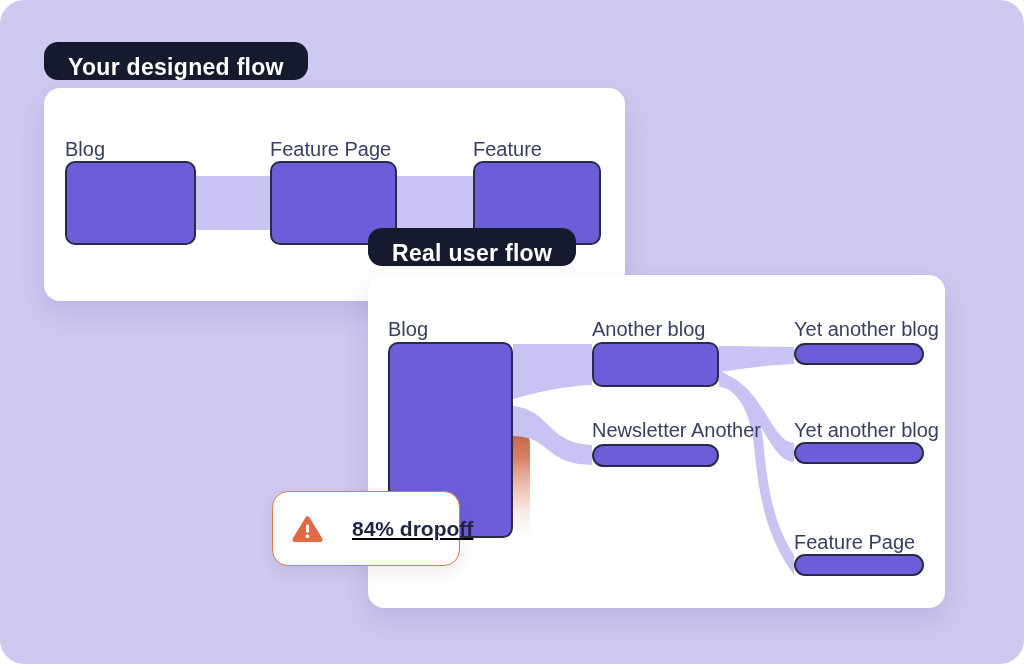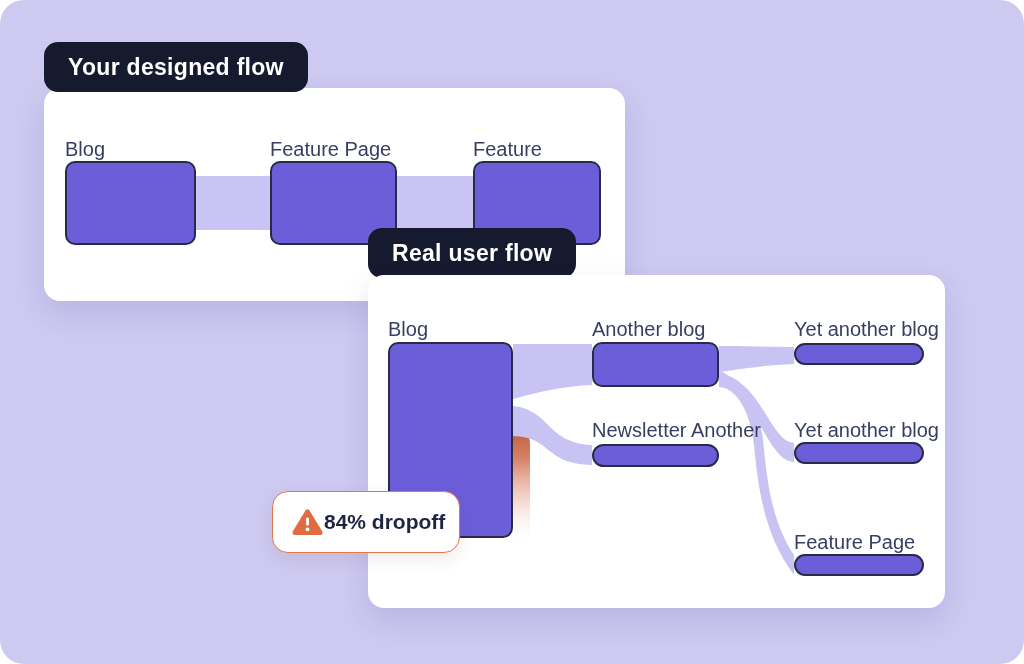--- a/index.html
+++ b/index.html
@@ -5,21 +5,21 @@
   html,body{margin:0;padding:0;background:#ffffff;}
   body{font-family:"Liberation Sans","DejaVu Sans",sans-serif;-webkit-font-smoothing:antialiased;}
   .canvas{position:relative;width:1024px;height:664px;background:#cdc9f0;border-radius:24px;overflow:hidden;}
 
   
   .card{position:absolute;background:#ffffff;border-radius:16px;box-shadow:0 12px 28px rgba(70,60,150,.14);}
   .card1{left:44px;top:88px;width:581px;height:213px;z-index:1;}
   .card2{left:368px;top:275px;width:577px;height:333px;z-index:4;}
 
   
-  .badge{position:absolute;height:50px;line-height:50px;padding:0 24px;background:#161a2f;color:#fff;
+  .badge{position:absolute;height:38px;line-height:50px;padding:0 24px;background:#161a2f;color:#fff;
          font-size:23px;font-weight:700;letter-spacing:.3px;border-radius:14px;white-space:nowrap;}
   .badge1{left:44px;top:42px;z-index:2;}
   .badge2{left:368px;top:228px;z-index:3;}
 
   
   .nlabel{position:absolute;font-size:20px;color:#383e62;white-space:nowrap;z-index:3;}
 
   
   .c1-l0{left:21px;top:50px;} .c1-l1{left:226px;top:50px;} .c1-l2{left:429px;top:50px;}
   .nodebox{position:absolute;background:#6c5ed9;border:2px solid #272b47;border-radius:10px;box-sizing:border-box;z-index:2;}
@@ -35,24 +35,24 @@
   .c2-lnews{left:224px;top:144px;} .c2-lyab2{left:426px;top:144px;} .c2-lfeature{left:426px;top:256px;}
   .c2-blog{left:20px;top:67px;width:125px;height:196px;}
   .c2-another{left:224px;top:67px;width:127px;height:45px;}
   .pill{position:absolute;background:#6c5ed9;border:2px solid #272b47;border-radius:12px;box-sizing:border-box;z-index:2;}
   .c2-yab1{left:426px;top:68px;width:130px;height:22px;}
   .c2-news{left:224px;top:169px;width:127px;height:23px;}
   .c2-yab2{left:426px;top:167px;width:130px;height:22px;}
   .c2-feature{left:426px;top:279px;width:130px;height:22px;}
 
   
-  .dropoff{position:absolute;left:272px;top:491px;width:188px;height:62px;background:#ffffff;
+  .dropoff{position:absolute;left:272px;top:491px;width:188px;height:75px;background:#ffffff;
            border:1.5px solid #e4764e;border-radius:16px;box-sizing:border-box;z-index:5;
-           display:flex;align-items:center;gap:1px;padding-left:19px;
-           box-shadow:0 6px 16px rgba(120,60,30,.10);}
+           display:flex;align-items:center;gap:29px;padding-left:19px;
+           box-shadow:0 6px 16px rgba(120,60,30,.10);text-decoration:underline;}
   .dropoff-text{font-size:21px;font-weight:700;color:#1f2442;white-space:nowrap;}
 </style>
 </head>
 <body>
 
 <div class="canvas">
 
   <section class="card card1">
     <div class="conn conn1"></div>
     <div class="conn conn2"></div>

